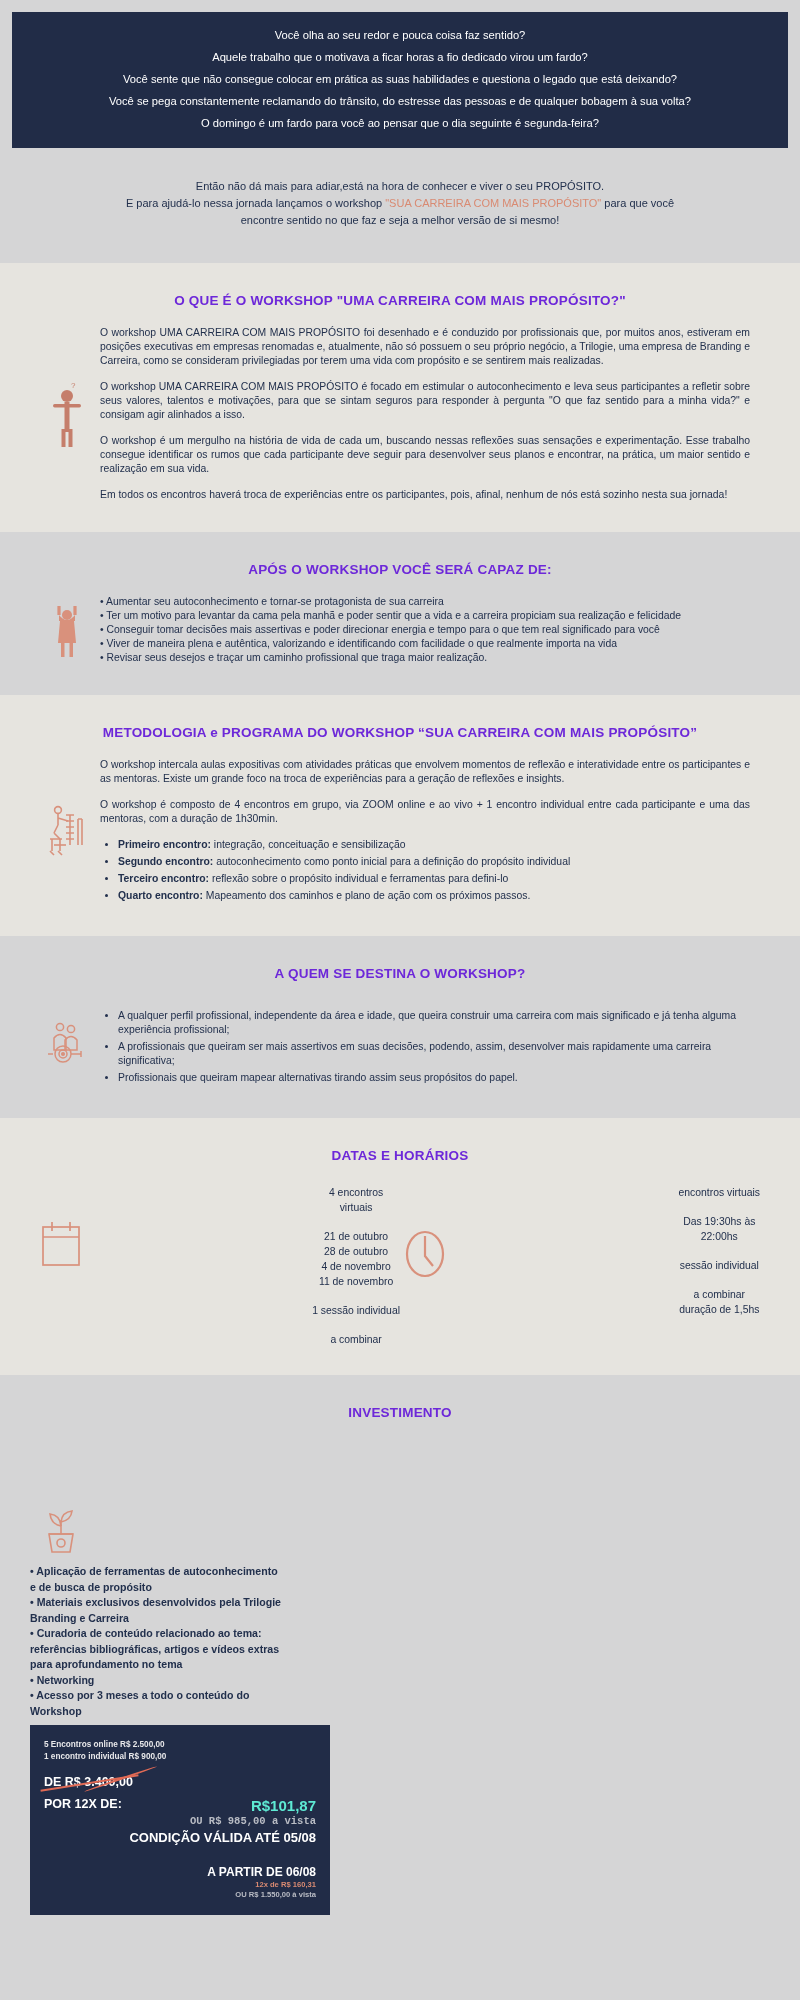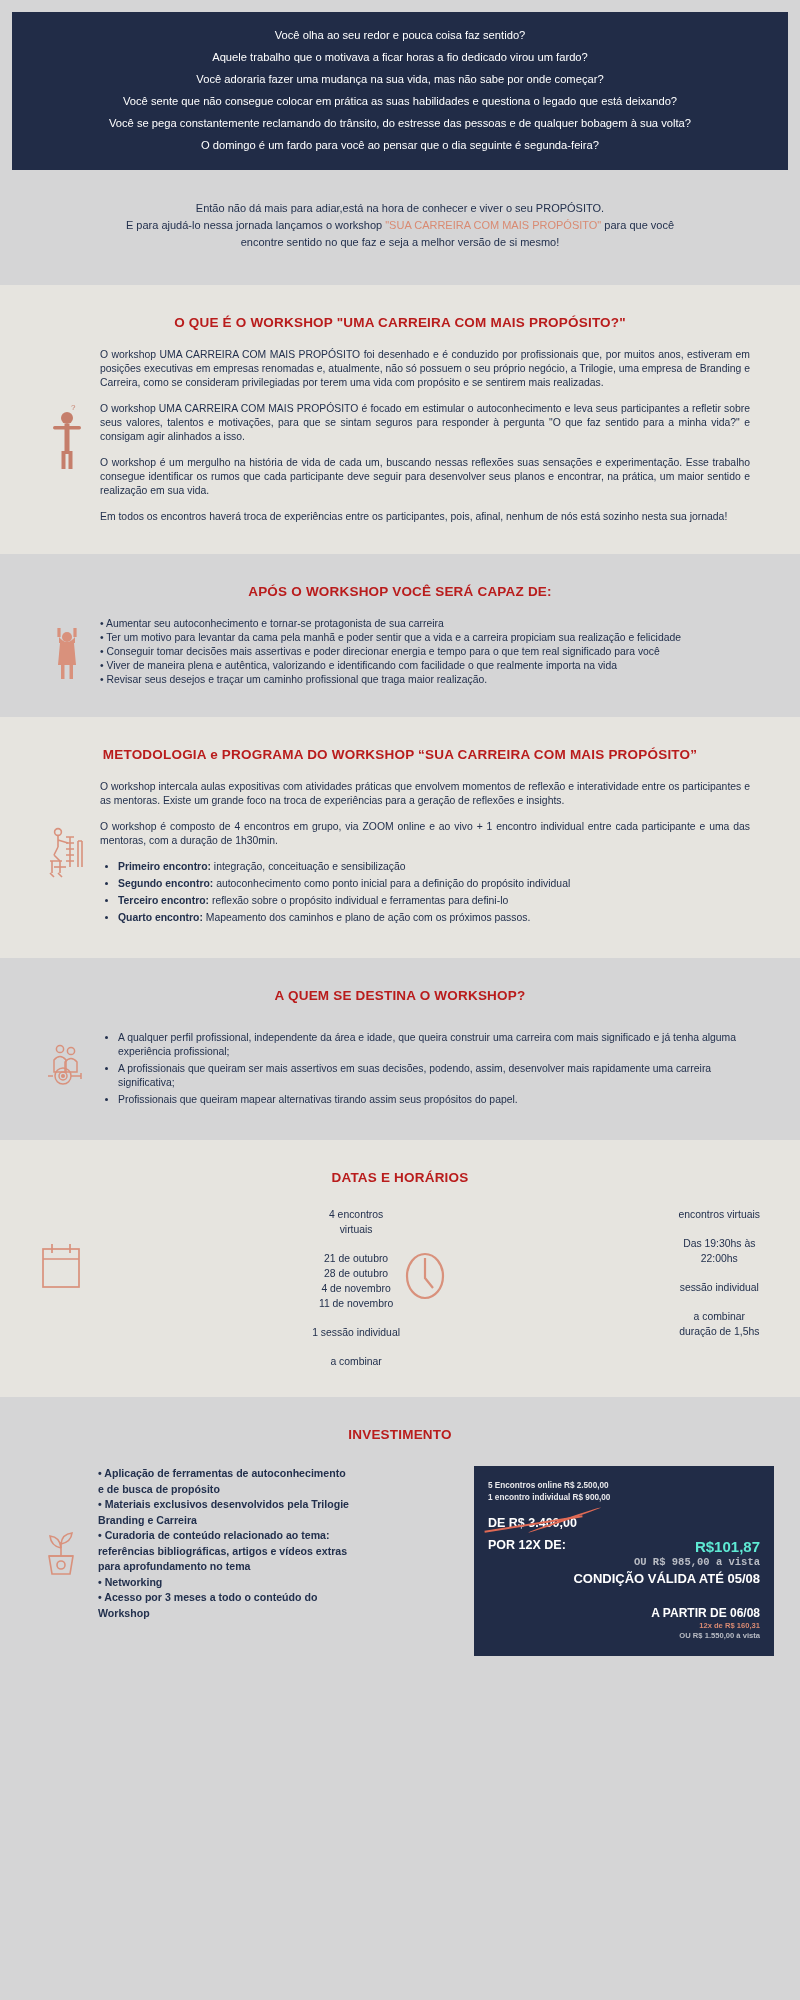--- a/index.html
+++ b/index.html
@@ -38,21 +38,21 @@
     line-height:17px;
   }
   .intro .hl{color:#d98a72;}
 
   
   .sec{padding:0;}
   .sec.light{background:#e6e4df;}
   .sec.grey{background:#d5d5d6;}
   .sec-title{
     text-align:center;
-    color:#b91c1c;
+    color:#6d28d9;
     font-weight:bold;
     font-size:13.5px;
     letter-spacing:.2px;
     padding:30px 20px 18px 20px;
     margin:0;
   }
   .sec-body{
     display:flex;
     align-items:center;
     padding:0 34px 30px 34px;
@@ -99,20 +99,21 @@
   .datas-txt .gap{height:14px;}
   .datas-icon{padding-top:34px;}
   .datas-half.right .datas-icon{padding-top:38px;}
 
   
   .invest-body{
     display:flex;
     align-items:flex-start;
     padding:6px 26px 30px 30px;
     gap:6px;
+    flex-direction:column;
   }
   .invest-icon{
     width:62px;min-width:62px;
     display:flex;align-items:center;justify-content:center;
     padding-top:60px;
   }
   .invest-list{
     flex:1;
     font-size:10.6px;
     line-height:15.5px;
@@ -152,21 +153,20 @@
 </style>
 </head>
 <body>
 
 <div class="page">
 
   <div class="hero-wrap">
     <div class="hero">
       <p>Você olha ao seu redor e pouca coisa faz sentido?</p>
       <p>Aquele trabalho que o motivava a ficar horas a fio dedicado virou um fardo?</p>
-      <p>Você adoraria fazer uma mudança na sua vida, mas não sabe por onde começar?</p>
       <p>Você sente que não consegue colocar em prática as suas habilidades e questiona o legado que está deixando?</p>
       <p>Você se pega constantemente reclamando do trânsito, do estresse das pessoas e de qualquer bobagem à sua volta?</p>
       <p>O domingo é um fardo para você ao pensar que o dia seguinte é segunda-feira?</p>
     </div>
   </div>
 
   <div class="intro">
     <div>Então não dá mais para adiar,está na hora de conhecer e viver o seu PROPÓSITO.</div>
     <div>
       <span>E para ajudá-lo nessa jornada lançamos o workshop </span><span class="hl">"SUA CARREIRA COM MAIS PROPÓSITO"</span><span> para que você</span>

